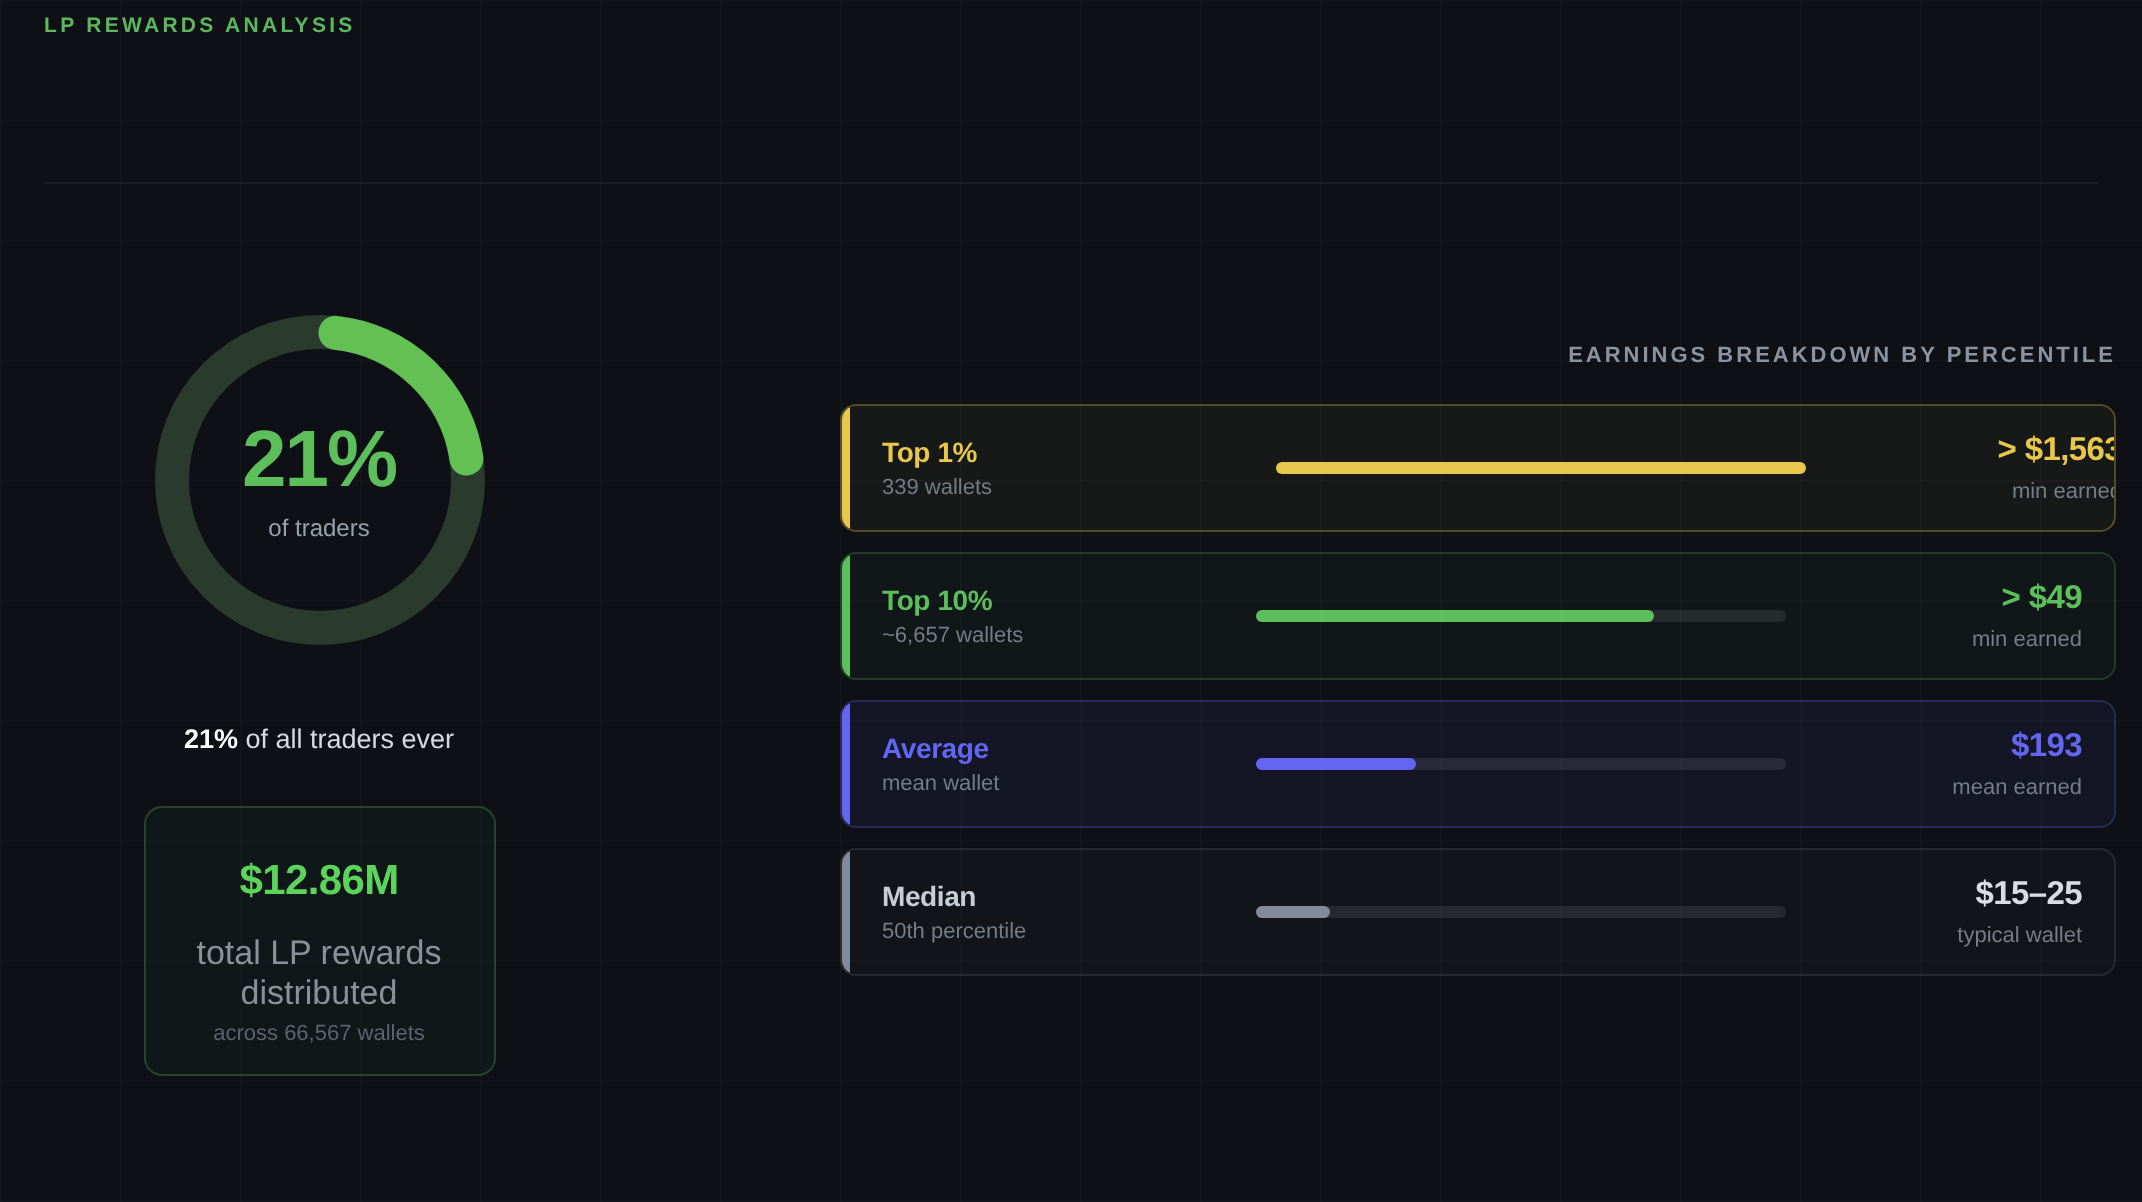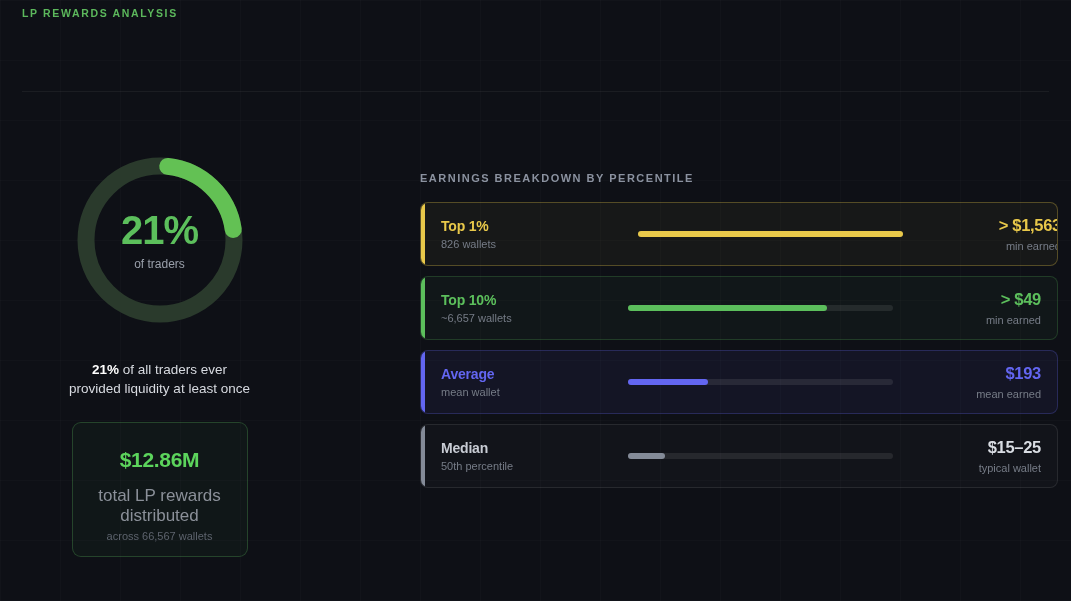--- a/index.html
+++ b/index.html
@@ -70,21 +70,21 @@
   .stat-value {
     font-size:21px; font-weight:bold; color:#5cd45c; letter-spacing:-0.3px;
   }
   .stat-label { margin-top:14px; font-size:17px; color:#8b9099; }
   .stat-note  { margin-top:4px; font-size:11px; color:#5d636d; }
 
   
   .right-col { position:absolute; left:420px; top:172px; width:638px; }
   .section-title {
     font-size:11px; font-weight:bold; letter-spacing:1.5px;
-    color:#8b92a0; text-transform:uppercase; margin-bottom:18px;
+    color:#8b92a0; text-transform:uppercase; margin-bottom:18px;text-align:right;
   }
 
   .row {
     position:relative;
     display:flex; align-items:center;
     height:64px; margin-bottom:10px;
     border:1px solid rgba(255,255,255,0.07);
     border-radius:8px;
     padding:0 16px 0 20px;
     overflow:hidden;
@@ -138,39 +138,38 @@
         <circle id="donut-arc" cx="90" cy="90" r="74" fill="none" stroke="#63c154" stroke-width="17" stroke-linecap="round" transform="rotate(-84 90 90)" stroke-dasharray="97.64069967357077 464.9557127312894"></circle>
       </svg>
       <div class="donut-center">
         <div class="donut-pct">21%</div>
         <div class="donut-sub">of traders</div>
       </div>
     </div>
 
     <div class="summary">
       <b>21%</b><span> of all traders ever</span><br>
-      <span>provided liquidity at least once</span>
     </div>
 
     <div class="stat-card">
       <div class="stat-value">$12.86M</div>
       <div class="stat-label">total LP rewards distributed</div>
       <div class="stat-note">across 66,567 wallets</div>
     </div>
 
   </div>
 
   <div class="right-col">
     <div class="section-title">EARNINGS BREAKDOWN BY PERCENTILE</div>
     <div id="rows">
         <div class="row" style="background: rgba(232, 200, 74, 0.043); border-color: rgba(232, 200, 74, 0.3); gap: 32px;">
           <div class="accent" style="background:#e8c84a"></div>
           <div class="row-label">
             <div class="row-name" style="color:#e8c84a">Top 1%</div>
-            <div class="row-sub">826 wallets</div>
+            <div class="row-sub">339 wallets</div>
           </div>
           <div class="bar-wrap">
             <div class="bar-track">
               <div class="bar-fill" style="width:100%;background:#e8c84a"></div>
             </div>
           </div>
           <div class="row-value">
             <div class="row-amount" style="color:#e8c84a">&gt; $1,563</div>
             <div class="row-caption">min earned</div>
           </div>

